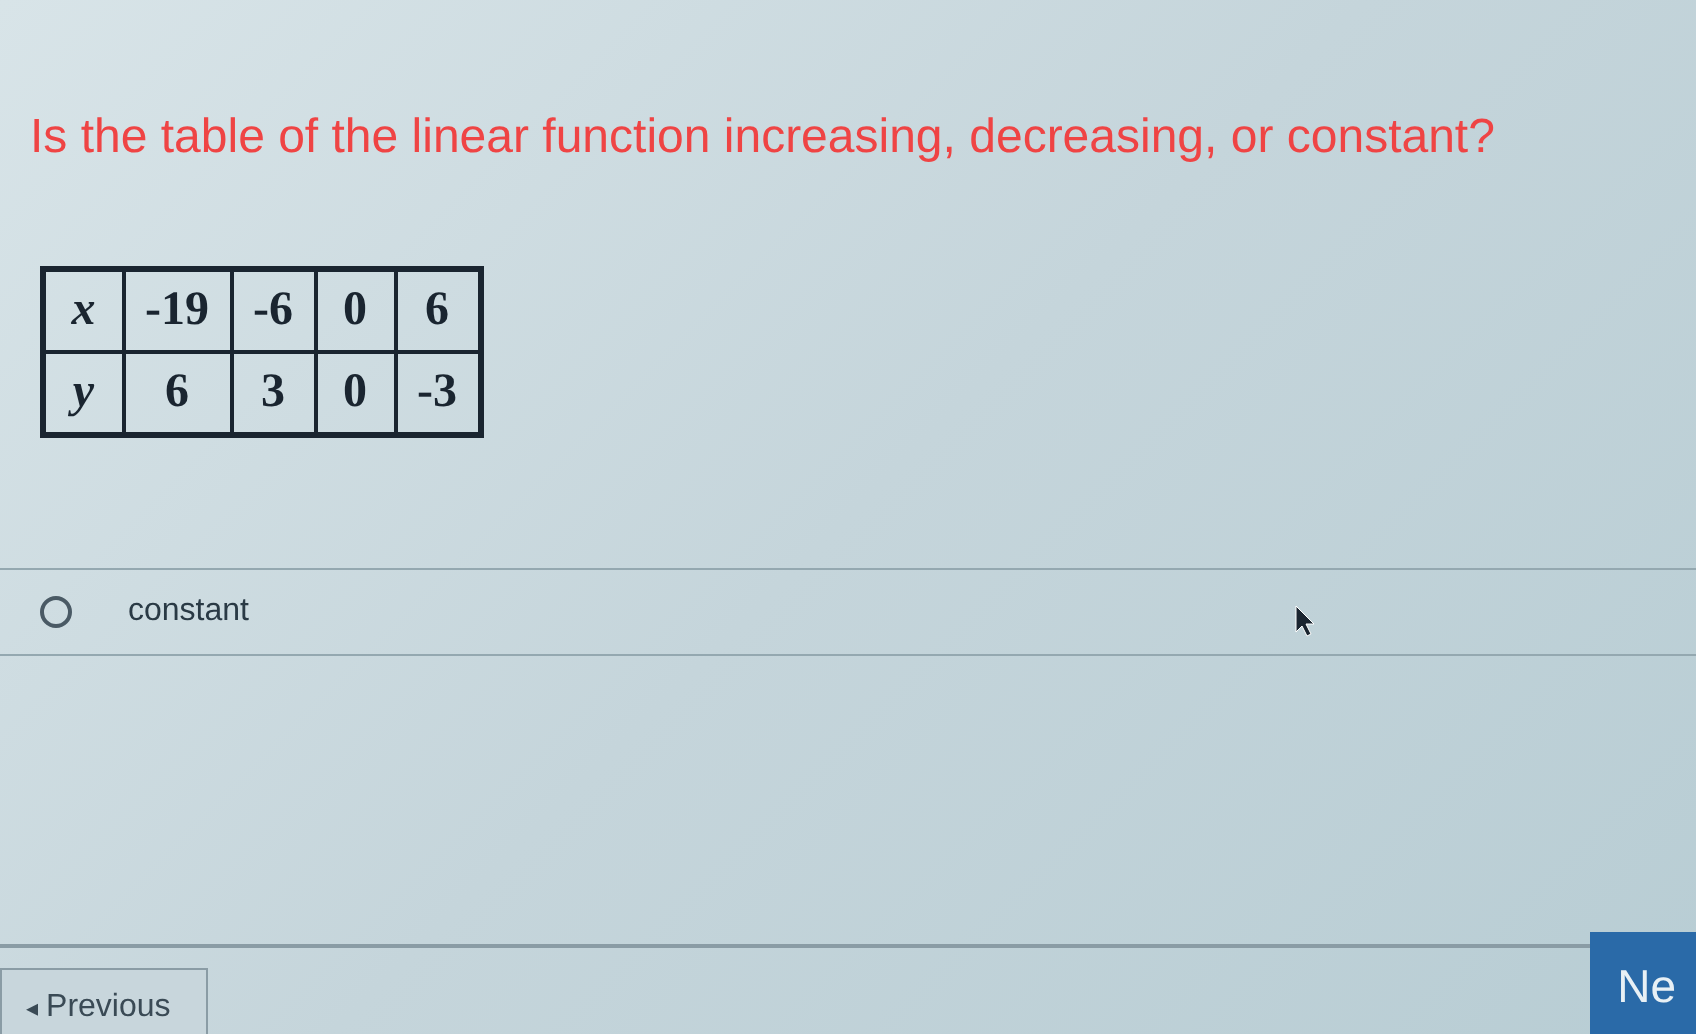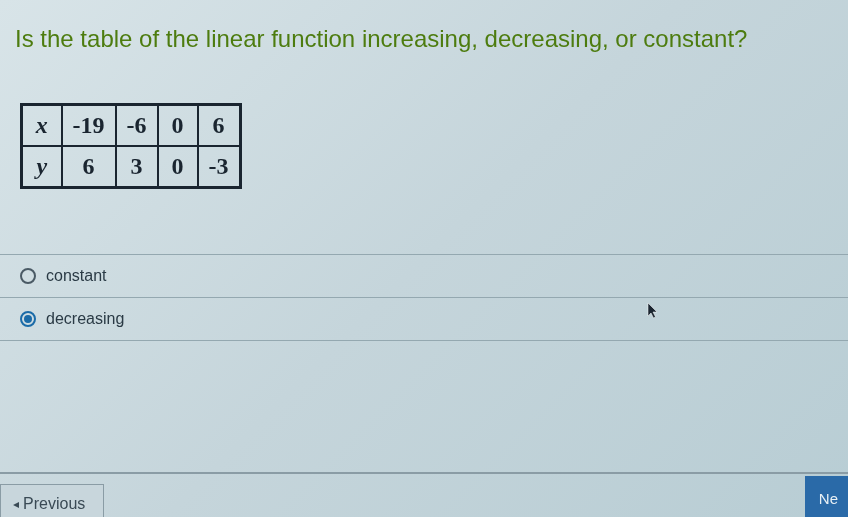--- a/index.html
+++ b/index.html
@@ -10,23 +10,24 @@
     body {
       font-family: Arial, Helvetica, sans-serif;
       background: linear-gradient(135deg, #d8e4e8 0%, #c5d5db 50%, #b8cdd4 100%);
       width: 848px;
       height: 517px;
       overflow: hidden;
       position: relative;
     }
     .question-text {
       font-size: 24px;
-      color: #4d7c0f;
+      color: #ef4444;
       padding: 25px 15px 10px 15px;
       font-weight: 400;
+      margin-top: 30px;
     }
     .table-container {
       margin: 40px 0 0 20px;
     }
     .data-table {
       border-collapse: collapse;
       border: 3px solid #1a2530;
     }
     .data-table td {
       border: 2px solid #1a2530;
@@ -44,21 +45,21 @@
     }
     .options-container {
       margin-top: 65px;
       width: 100%;
     }
     .option-row {
       padding: 12px 20px;
       border-bottom: 1px solid #94a8b0;
       display: flex;
       align-items: center;
-      gap: 10px;
+      gap: 28px;
       cursor: pointer;
     }
     .option-row:first-child {
       border-top: 1px solid #94a8b0;
     }
     .radio-outer {
       width: 16px;
       height: 16px;
       border: 2px solid #4a5a65;
       border-radius: 50%;
@@ -105,21 +106,21 @@
       cursor: pointer;
       display: flex;
       align-items: center;
       gap: 4px;
       margin-left: 0;
     }
     .next-btn {
       background: #2a6aa8;
       color: #e8f0f5;
       padding: 14px 10px 10px 14px;
-      font-size: 15px;
+      font-size: 23px;
       cursor: pointer;
       border: none;
     }
     .caret {
       font-size: 12px;
     }
     .cursor-icon {
       position: absolute;
       left: 647px;
       top: 302px;
@@ -152,26 +153,20 @@
     </tr>
   </tbody>
     </table>
 </div>
 
 <div class="options-container">
   <div class="option-row">
     <span class="radio-outer"></span>
     <span class="option-label">constant</span>
   </div>
-  <div class="option-row">
-    <span class="radio-outer selected">
-        <span class="radio-inner"></span>
-      </span>
-    <span class="option-label">decreasing</span>
-  </div>
 </div>
 
 <div class="cursor-icon">
   <svg width="14" height="18" viewBox="0 0 14 18">
     <path d="M1 1 L1 14 L4 11 L6.5 16 L8.5 15 L6 10 L10 10 Z" fill="#1a2530" stroke="#fff" stroke-width="0.5"></path>
   </svg>
 </div>
 
 <div class="nav-bar">
   <button class="prev-btn">

